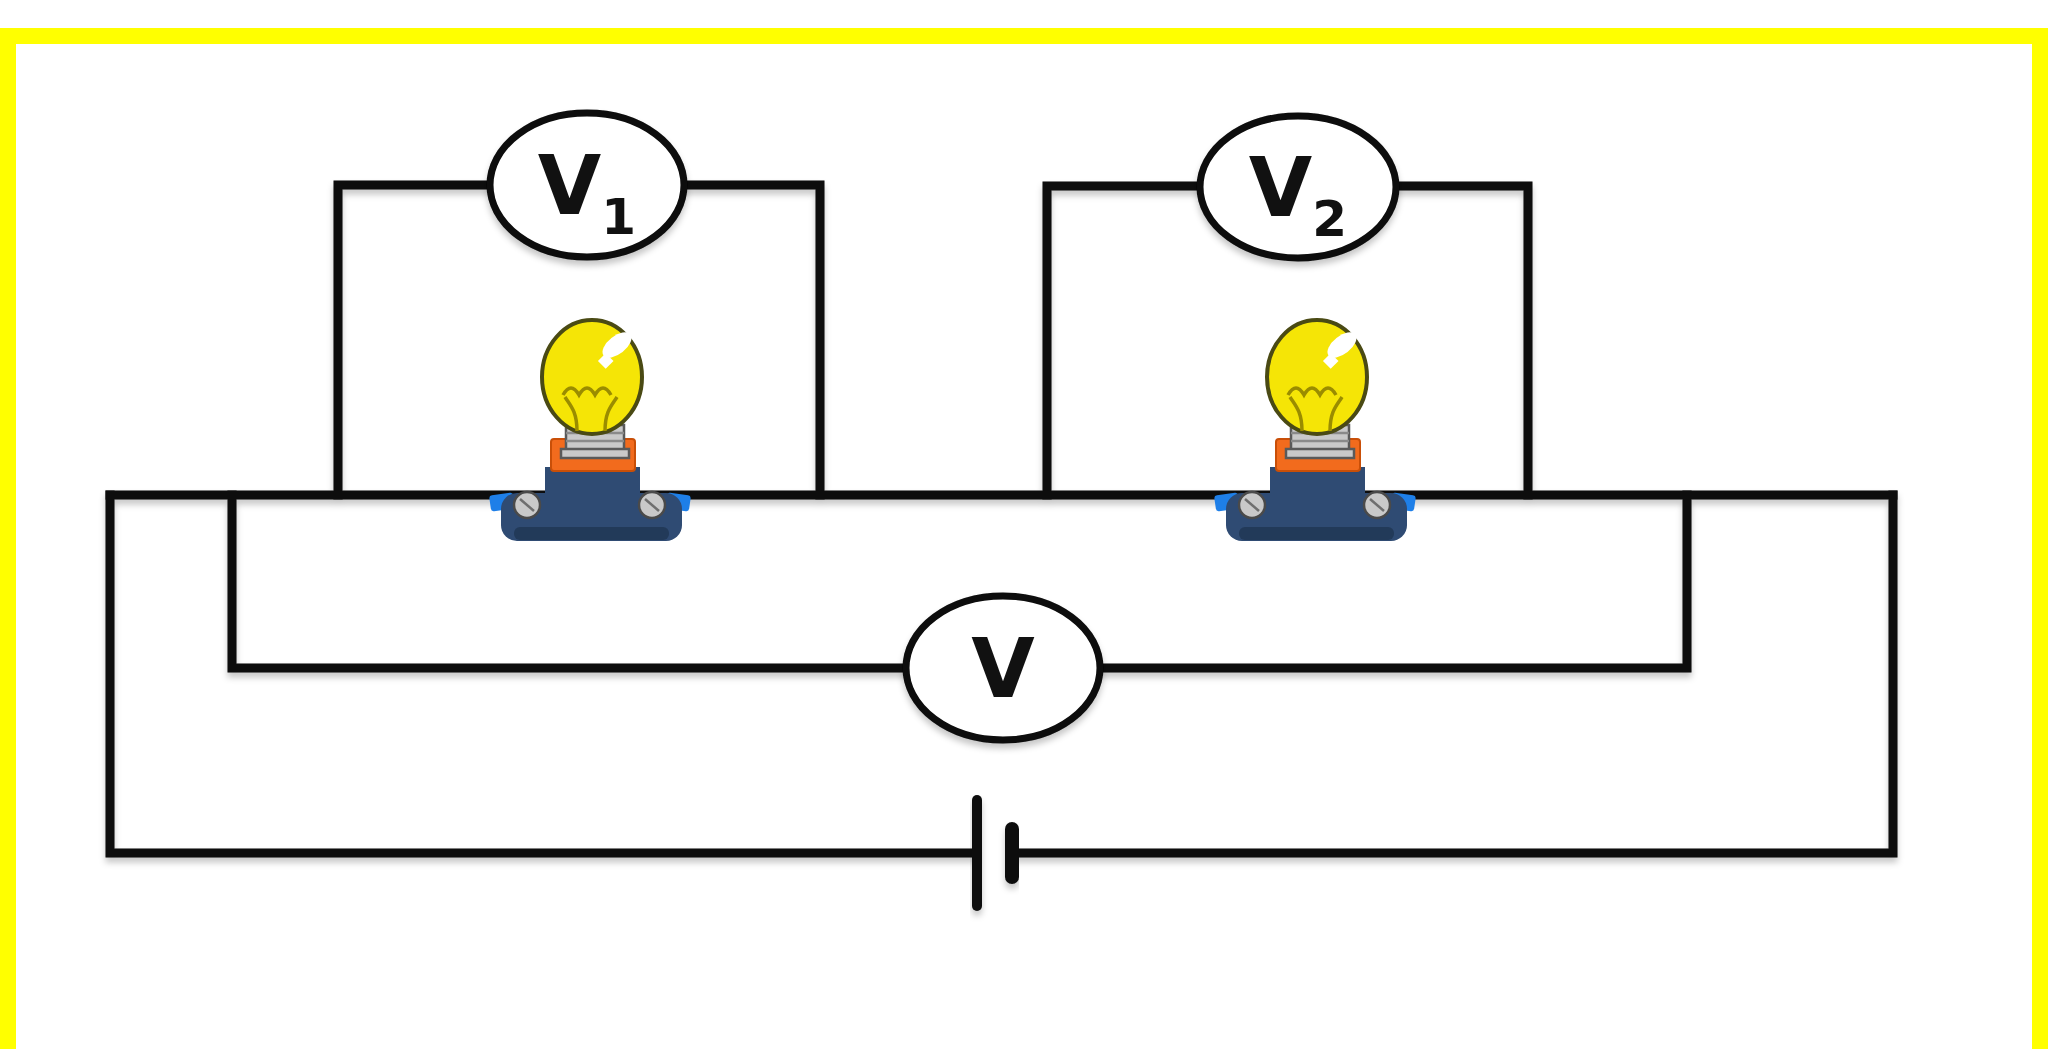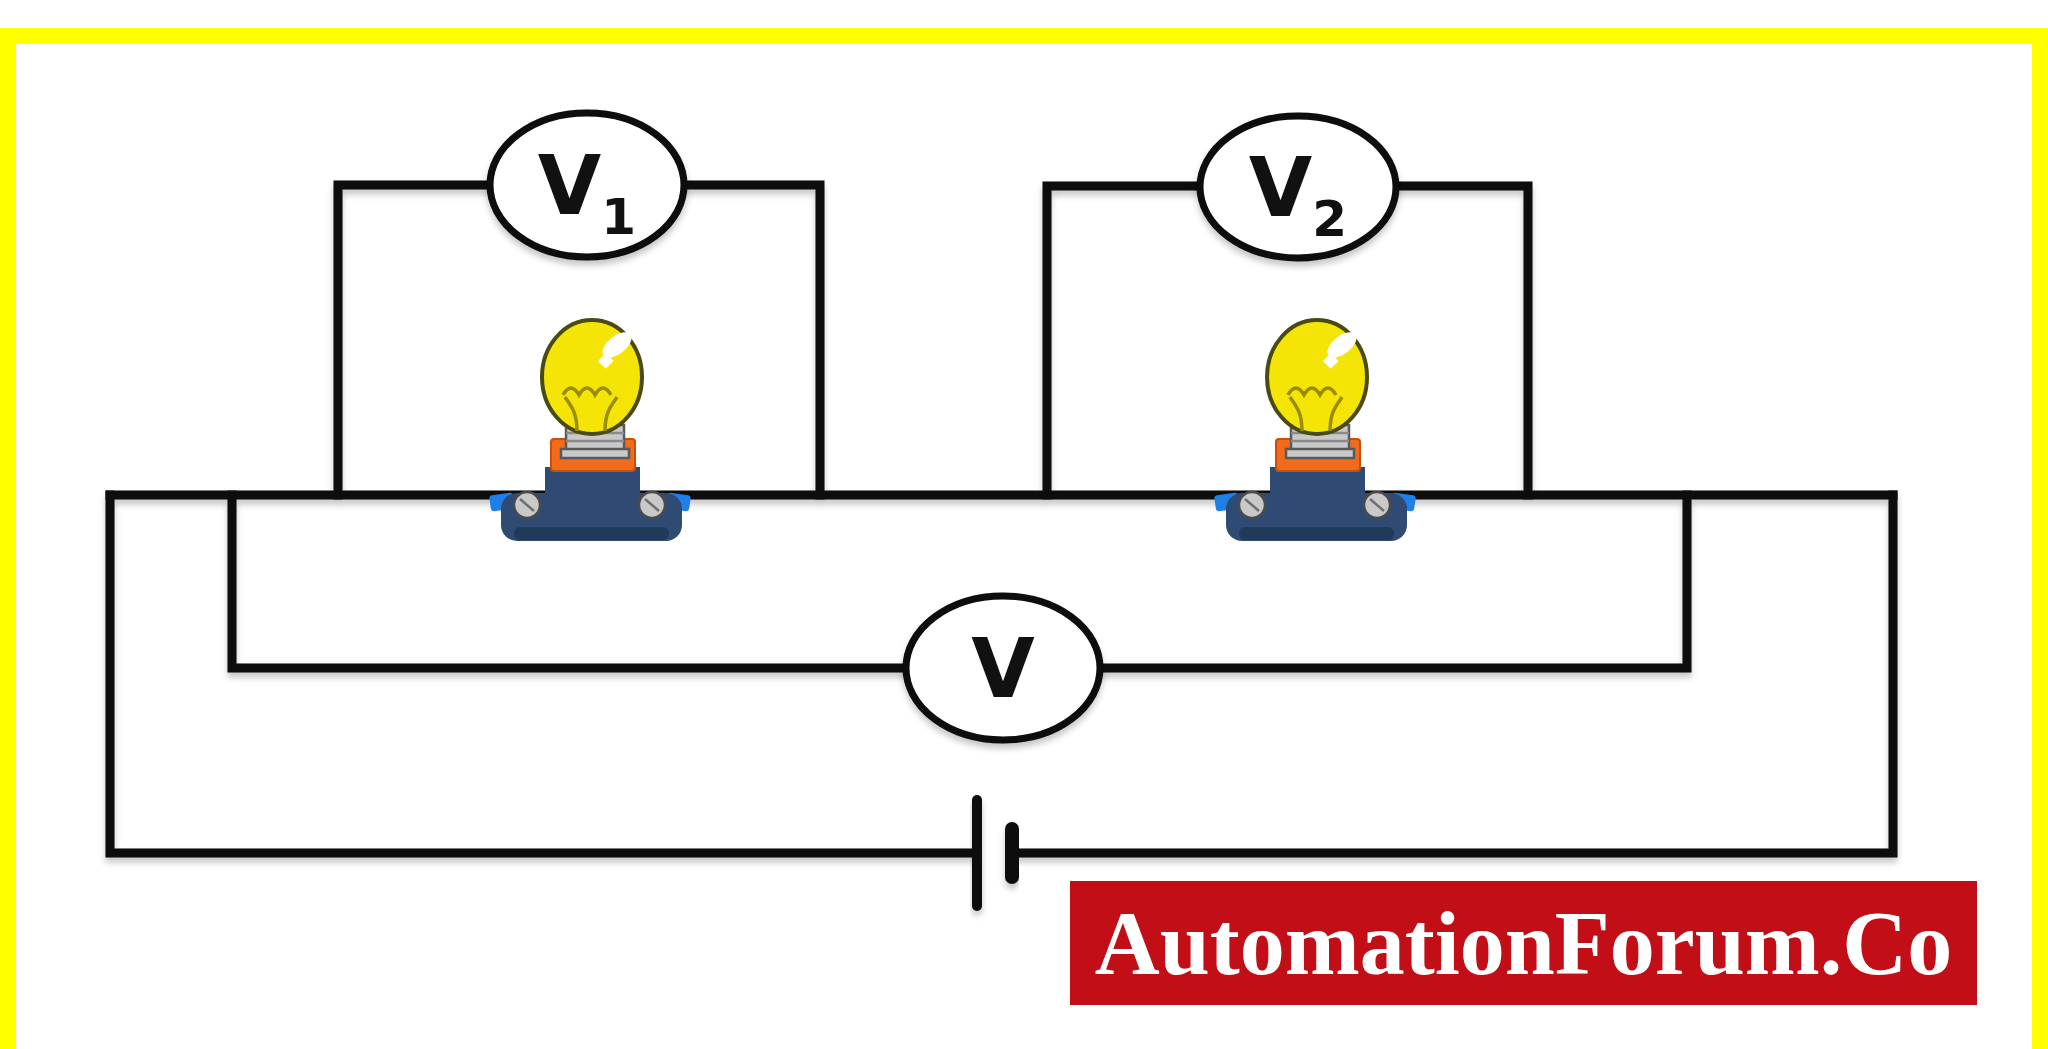--- a/index.html
+++ b/index.html
@@ -97,18 +97,15 @@
     <g>
       <ellipse class="meter-ellipse" cx="1298" cy="159" rx="98" ry="71" filter="url(#soft)"></ellipse>
       <text class="meter-label" x="1298" y="188" font-size="82" text-anchor="middle"><tspan>V</tspan><tspan font-size="50" dy="20">2</tspan></text>
     </g>
     <g>
       <ellipse class="meter-ellipse" cx="1003" cy="640" rx="97" ry="72" filter="url(#soft)"></ellipse>
       <text class="meter-label" x="1003" y="669" font-size="82" text-anchor="middle"><tspan>V</tspan><tspan font-size="50" dy="20"></tspan></text>
     </g>
   </svg>
 
-  <div class="banner">
-    <span>AutomationForum.Co</span>
-  </div>
 
   <div class="frame"></div>
 </div>
 
 </body></html>

